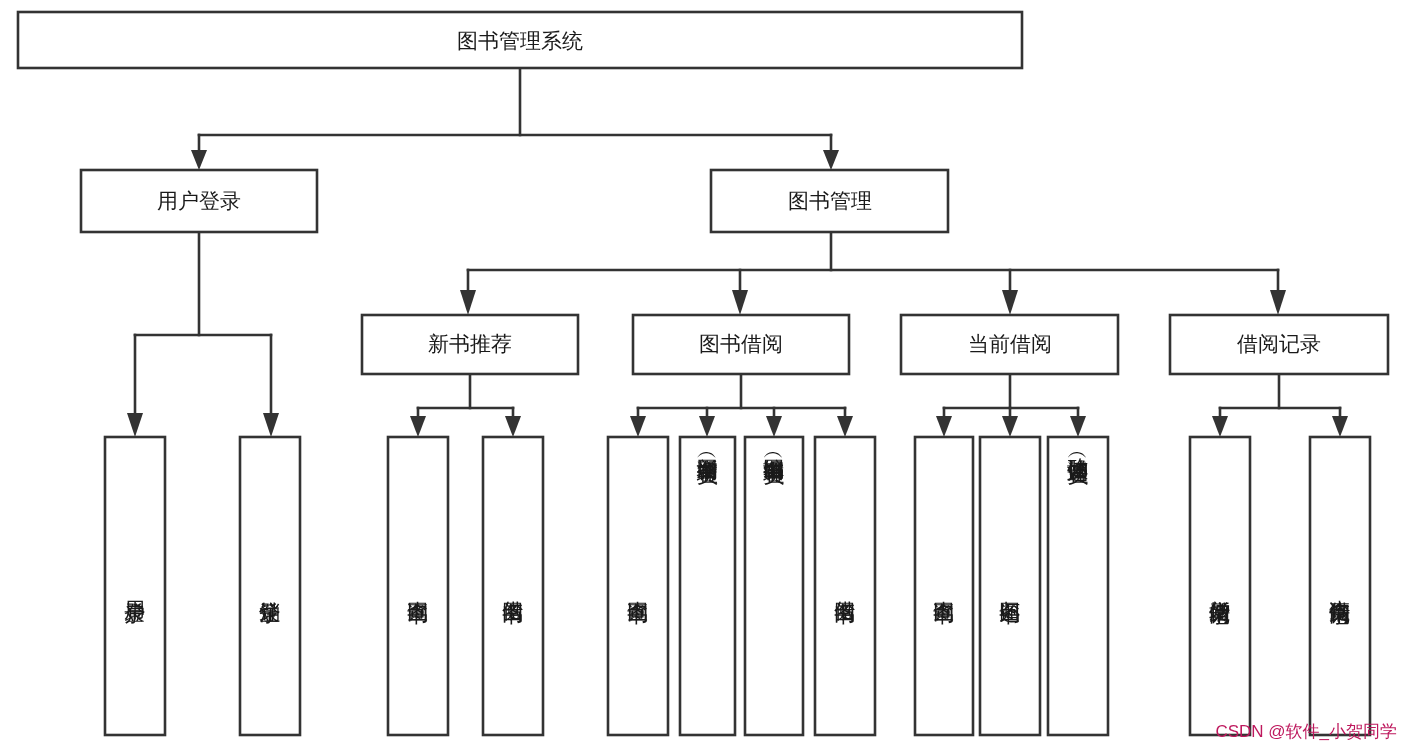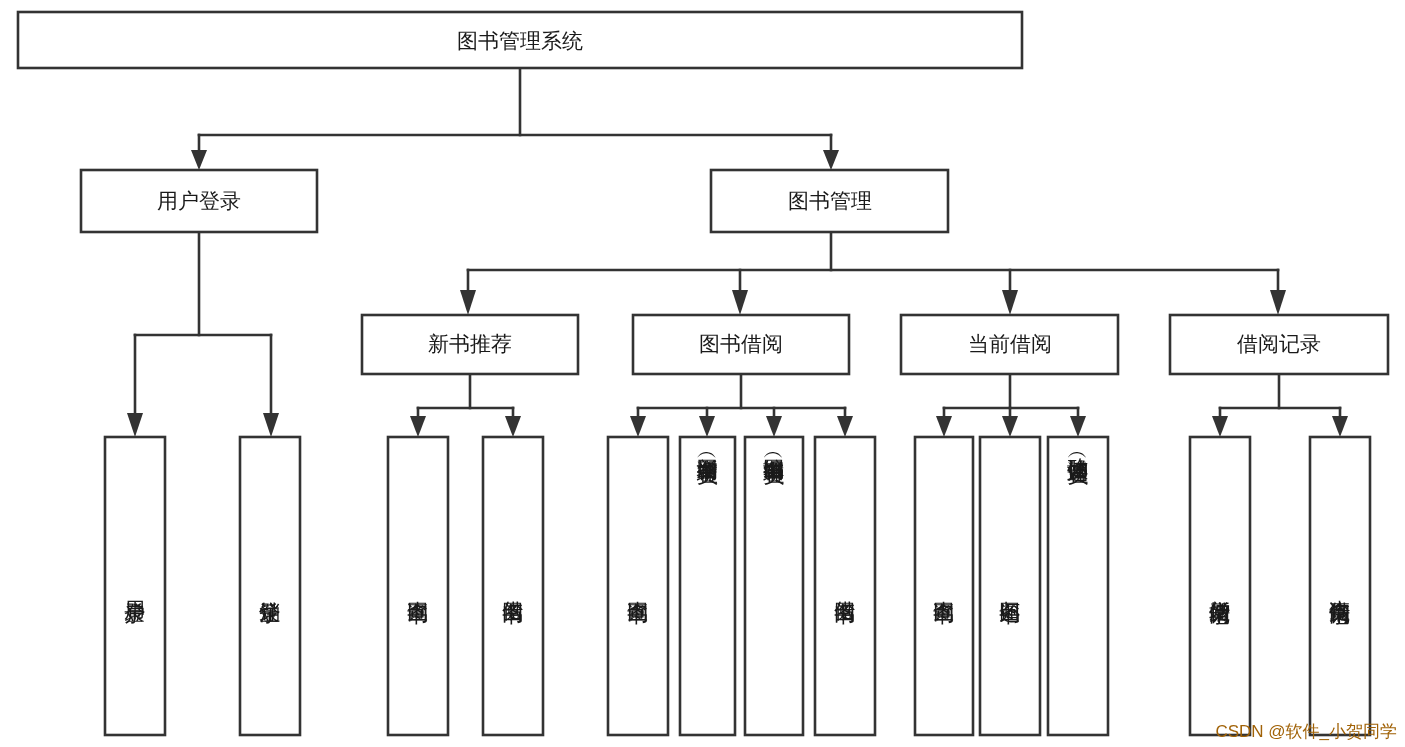--- a/index.html
+++ b/index.html
@@ -63,21 +63,21 @@
     letter-spacing: 1px;
     white-space: nowrap;
     text-align: center;
   }
   .watermark {
     position: absolute;
     right: 8px;
     bottom: 4px;
     font-family: "Liberation Sans", sans-serif;
     font-size: 17px;
-    color: #a16207;
+    color: #be185d;
     white-space: nowrap;
   }
 </style>
 </head>
 <body>
 
 <div id="diagram-root">
 
   <svg class="diagram" viewBox="0 0 1405 747">
 

